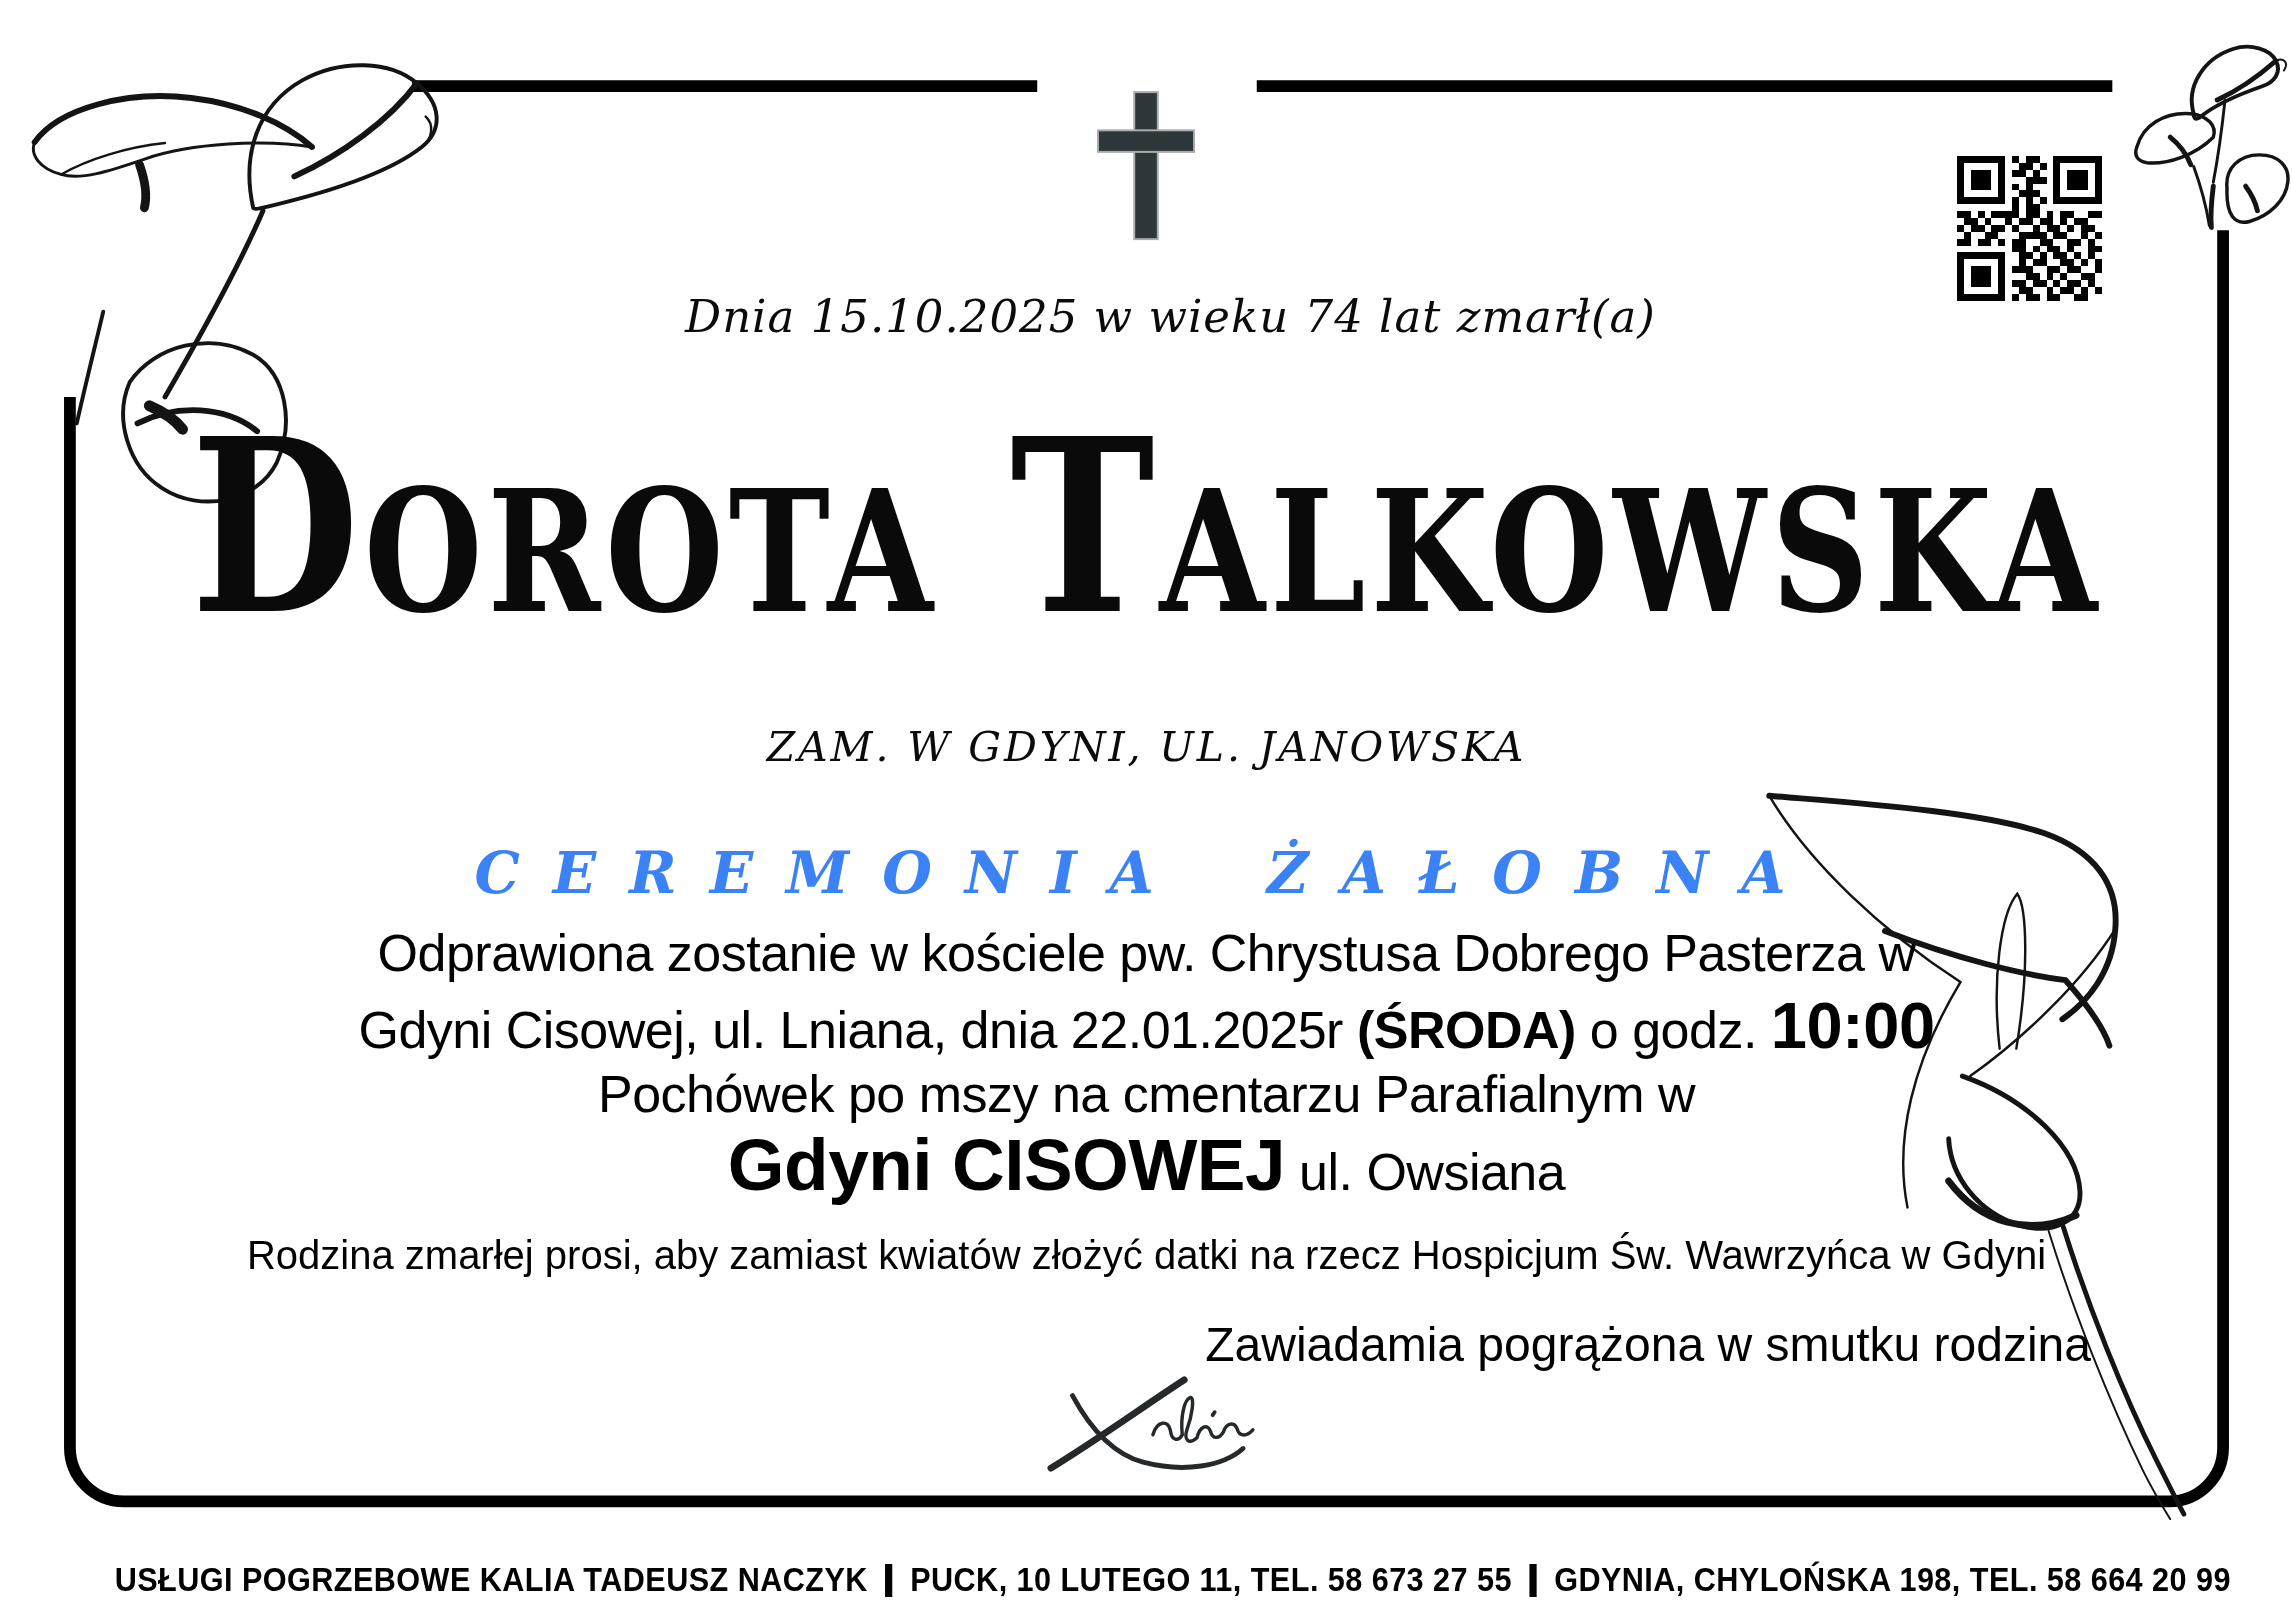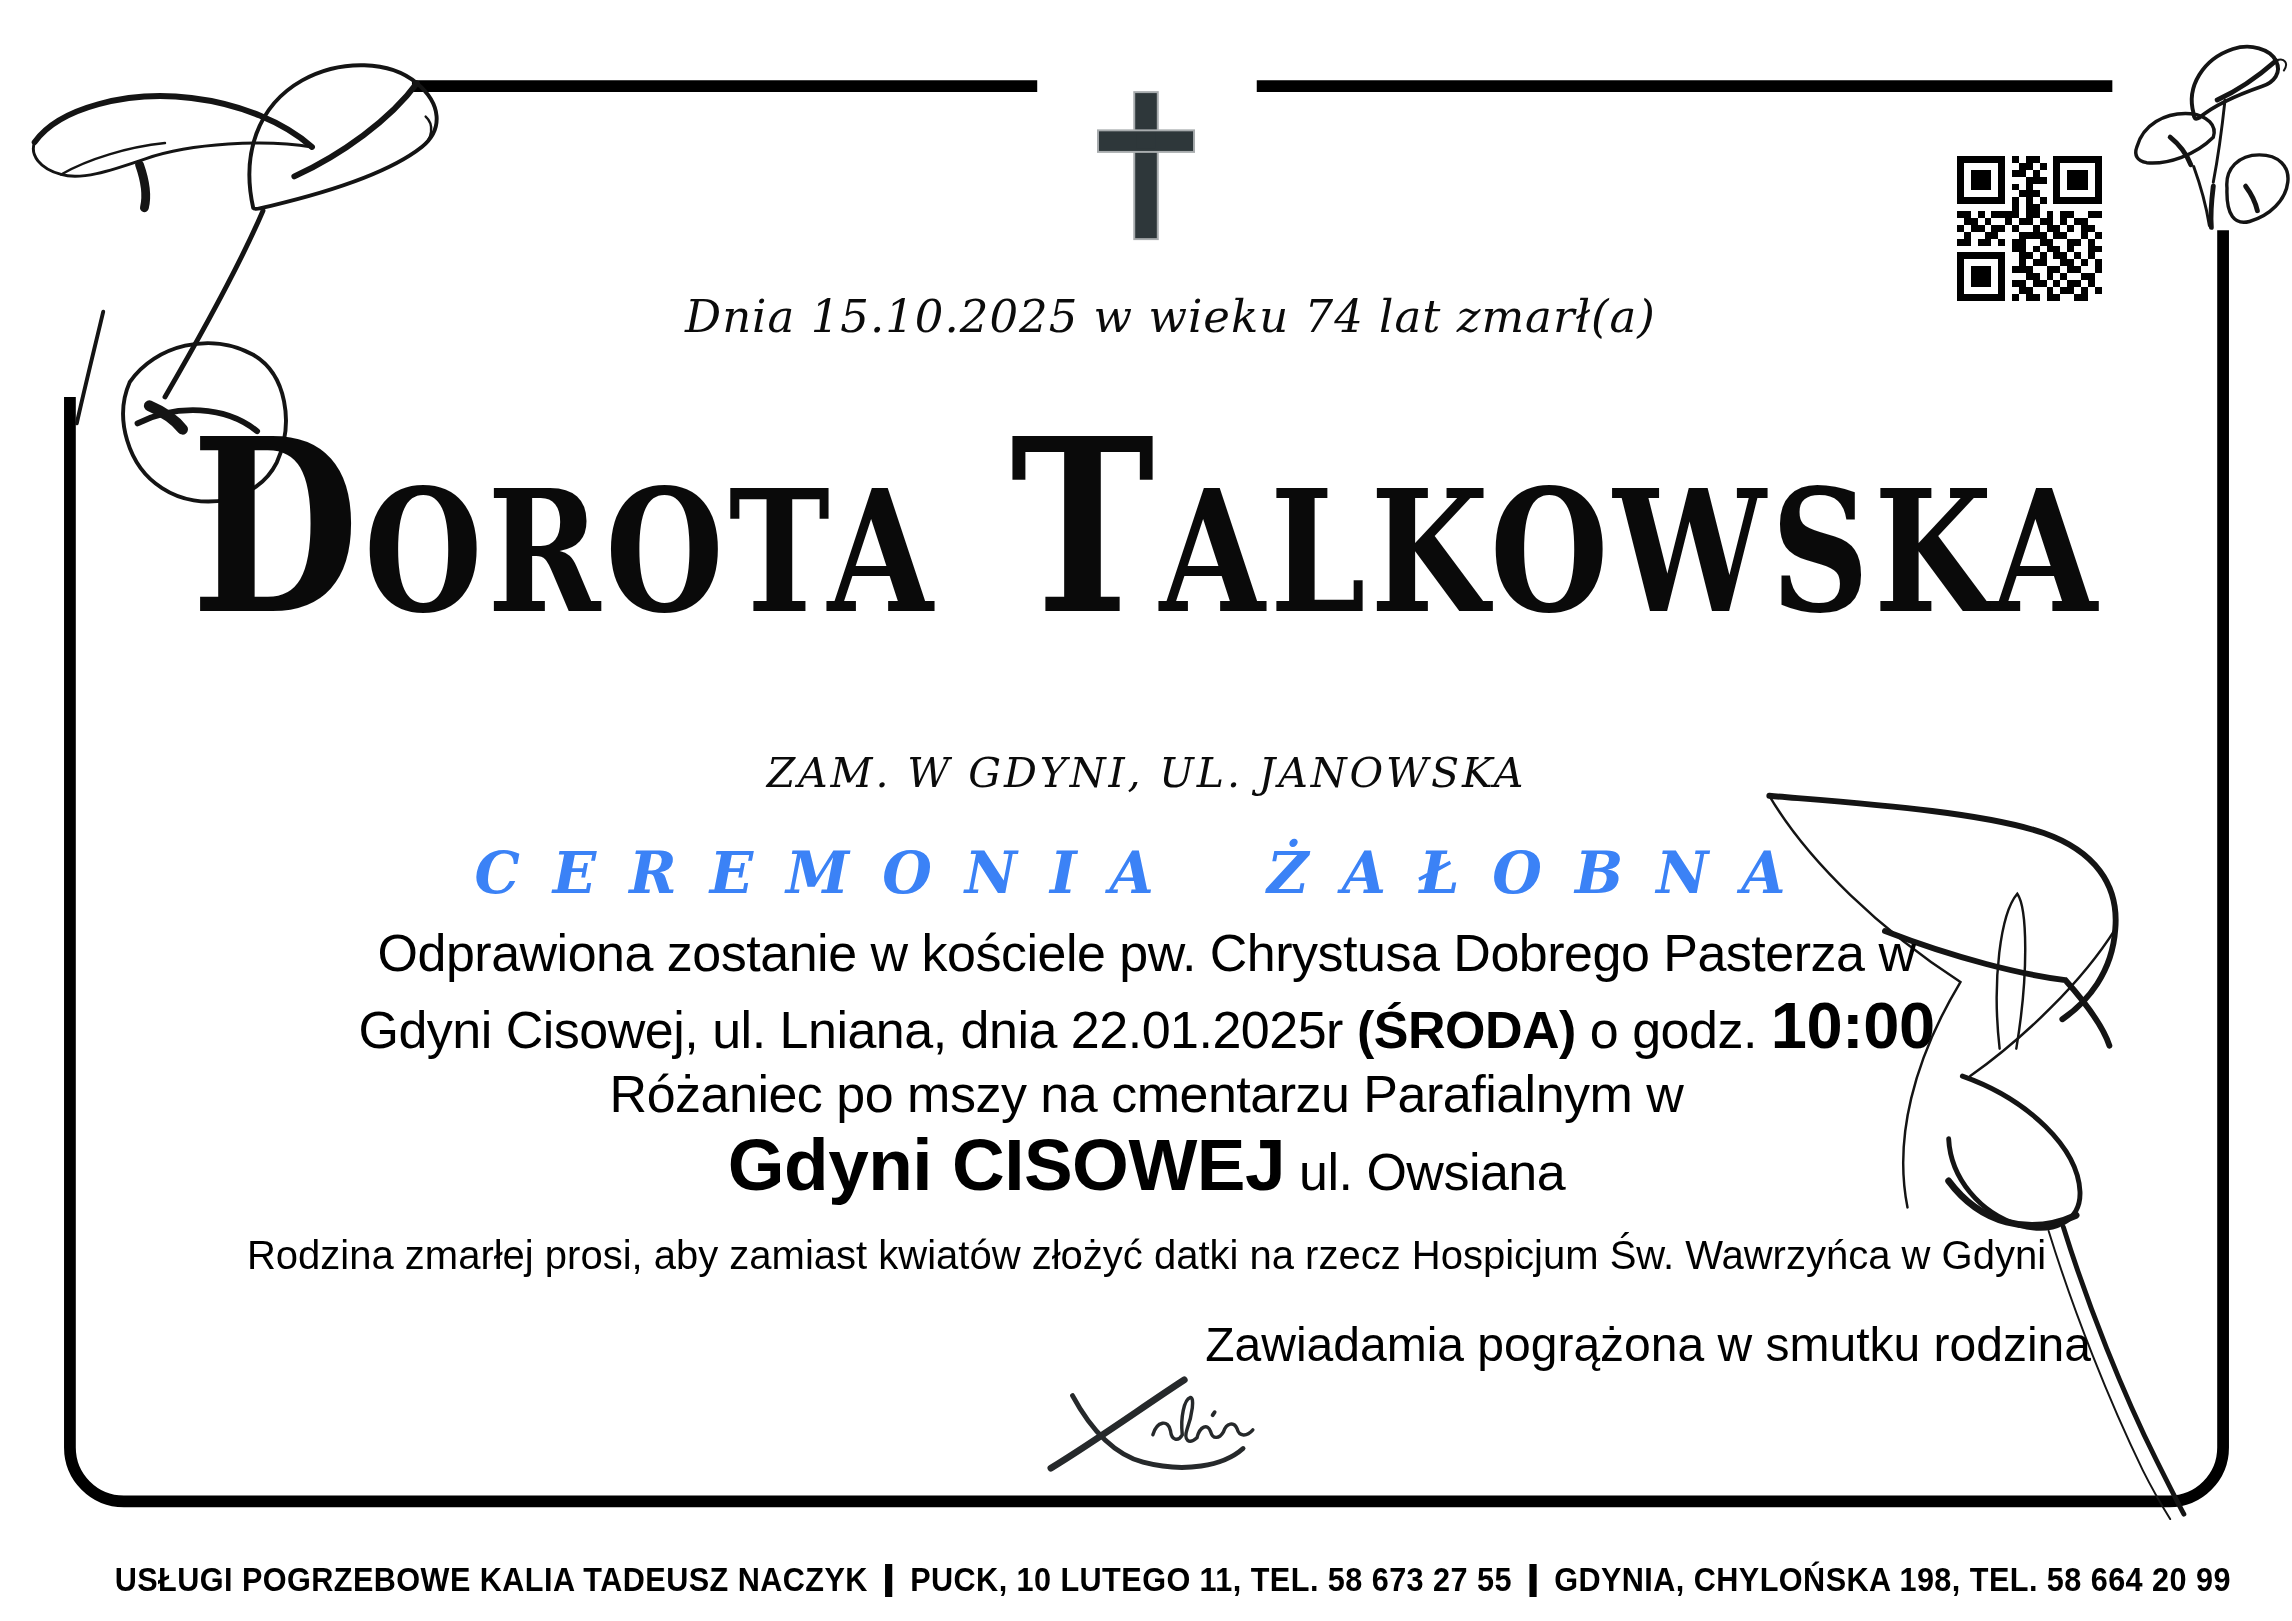--- a/index.html
+++ b/index.html
@@ -15,21 +15,21 @@
     top:290px; font-family:"DejaVu Serif", serif; font-style:italic;
     font-size:45px; letter-spacing:1px; color:#0b0b0b;padding-left:24px;
   }
   .name {
     top:398px; margin:0; font-family:"DejaVu Serif", serif; font-weight:700;
     font-variant:small-caps; font-size:194px; letter-spacing:4.9px; line-height:1.08;
     transform:scaleY(1.24); transform-origin:center top; color:#0a0a0a;
   }
   .residence {
     top:723px; font-family:"DejaVu Serif", serif; font-style:italic;
-    font-size:41px; letter-spacing:2.9px; color:#0b0b0b;margin-top:26px;
+    font-size:41px; letter-spacing:2.9px; color:#0b0b0b;
   }
   .ceremony-heading {
     top:839px; font-family:"DejaVu Serif", serif; font-style:italic; font-weight:700;
     font-size:57px; letter-spacing:33px; word-spacing:27.4px; color:#3b82f6;
   }
   .para { letter-spacing:-0.5px; }
   .p1 { top:923px; font-size:52px; }
   .p2 { top:988px; font-size:52px; }
   .p2 .b { font-weight:700; font-size:52px; }
   .p2 .time { font-weight:700; font-size:65px; }
@@ -568,21 +568,21 @@
   <h1 class="txt name">Dorota Talkowska</h1>
 
   <div class="txt residence">ZAM. W GDYNI, UL. JANOWSKA</div>
 
   <div class="txt ceremony-heading">CEREMONIA ŻAŁOBNA</div>
 
   <div class="txt para p1">Odprawiona zostanie w kościele pw. Chrystusa  Dobrego Pasterza w</div>
 
   <div class="txt para p2"><span>Gdyni Cisowej, ul. Lniana, dnia 22.01.2025r </span><span class="b">(ŚRODA)</span><span> o godz. </span><span class="time">10:00</span></div>
 
-  <div class="txt para p3">Różaniec po mszy na cmentarzu Parafialnym w</div>
+  <div class="txt para p3">Pochówek po mszy na cmentarzu Parafialnym w</div>
 
   <div class="txt para p4"><span class="cem">Gdyni CISOWEJ</span><span> ul. Owsiana</span></div>
 
   <div class="txt donation">Rodzina zmarłej prosi, aby zamiast kwiatów złożyć datki na rzecz Hospicjum Św. Wawrzyńca w Gdyni</div>
 
   <div class="note-right">Zawiadamia pogrążona w smutku rodzina</div>
 
   <div class="txt footer"><span>USŁUGI POGRZEBOWE KALIA TADEUSZ NACZYK</span><span class="sep"></span><span>PUCK, 10 LUTEGO 11, TEL. 58 673 27 55</span><span class="sep"></span><span>GDYNIA, CHYLOŃSKA 198, TEL. 58 664 20 99</span></div>
 
 </div>

